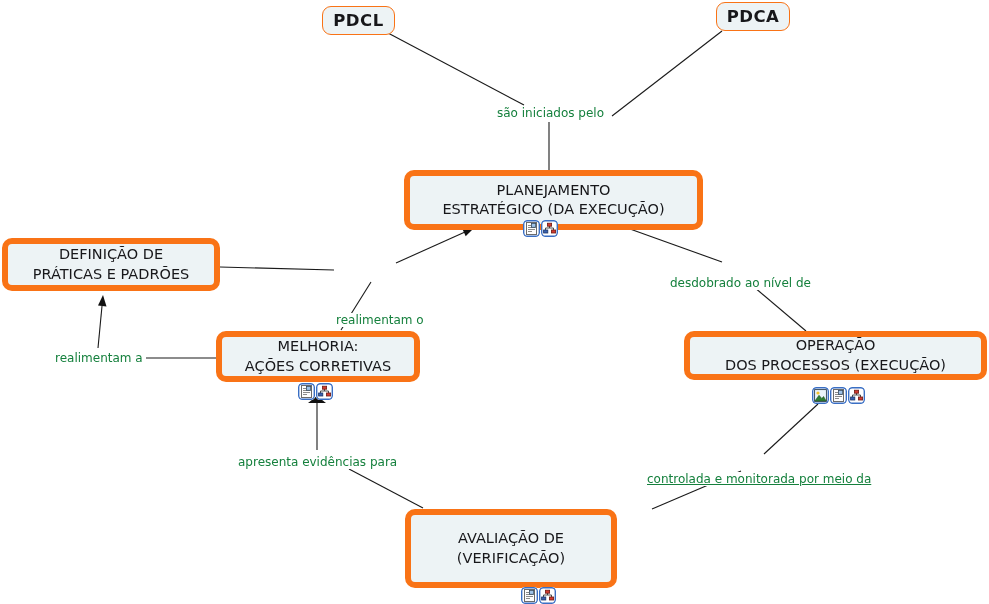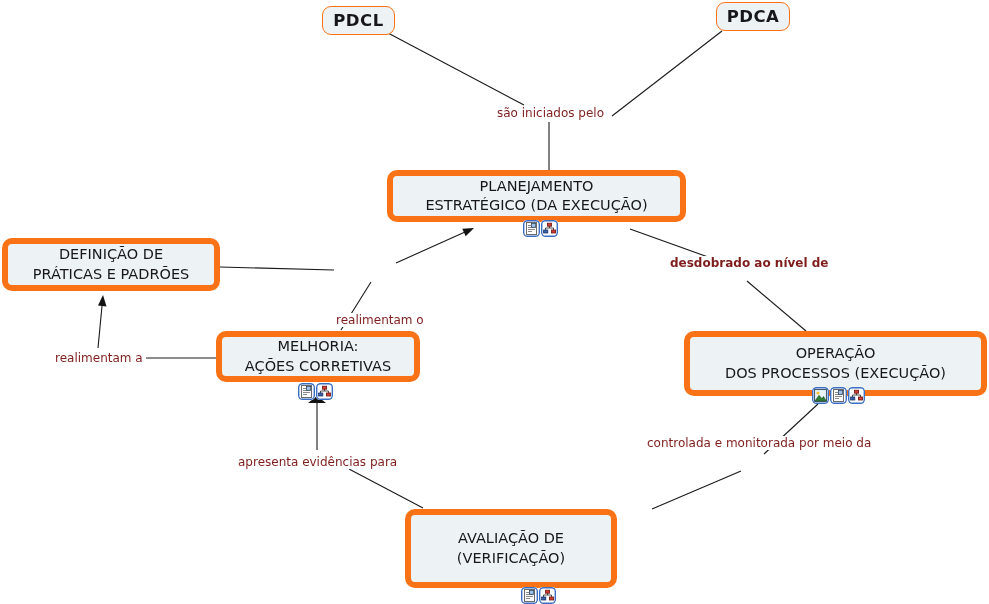--- a/index.html
+++ b/index.html
@@ -13,21 +13,21 @@
     background:#edf3f5;border:6px solid #f97316;border-radius:10px;
     display:flex;flex-direction:column;justify-content:center;align-items:center;
     text-align:center;color:#17171a;font-size:14.5px;line-height:1.32;
   }
   .node span{white-space:nowrap;}
   .pill{
     font-weight:bold;font-size:16.5px;border-radius:9px;letter-spacing:0.5px;
     border-width:1.4px;
   }
   .link-label{
-    position:absolute;z-index:2;background:#ffffff;color:#7f1d1d;
+    position:absolute;z-index:2;background:#ffffff;color:#15803d;
     font-size:12px;line-height:14px;padding:0 3px;white-space:nowrap;
   }
   .icon-row{position:absolute;z-index:3;display:flex;gap:1px;}
   .res-icon{width:17px;height:17px;display:block;background:#ffffff;border-radius:4px;}
 </style>
 </head>
 <body>
 
 <div id="canvas">
 
@@ -83,51 +83,51 @@
   </svg>
 
   <div class="node pill" style="left:322px;top:6px;width:73px;height:29px;">
     <span>PDCL</span>
   </div>
 
   <div class="node pill" style="left:716px;top:2px;width:74px;height:29px;">
     <span>PDCA</span>
   </div>
 
-  <div class="node" style="left:387px;top:170px;width:299px;height:52px;">
+  <div class="node" style="left:404px;top:170px;width:299px;height:60px;">
     <span>PLANEJAMENTO</span>
     <span>ESTRATÉGICO (DA EXECUÇÃO)</span>
   </div>
 
   <div class="node" style="left:2px;top:238px;width:218px;height:53px;">
     <span>DEFINIÇÃO DE</span>
     <span>PRÁTICAS E PADRÕES</span>
   </div>
 
   <div class="node" style="left:216px;top:331px;width:204px;height:51px;">
     <span>MELHORIA:</span>
     <span>AÇÕES CORRETIVAS</span>
   </div>
 
-  <div class="node" style="left:684px;top:331px;width:303px;height:65px;">
+  <div class="node" style="left:684px;top:331px;width:303px;height:49px;">
     <span>OPERAÇÃO</span>
     <span>DOS PROCESSOS (EXECUÇÃO)</span>
   </div>
 
   <div class="node" style="left:405px;top:509px;width:212px;height:79px;">
     <span>AVALIAÇÃO DE</span>
     <span>(VERIFICAÇÃO)</span>
   </div>
 
   <div class="link-label" style="left:494px;top:106px;">são iniciados pelo</div>
   <div class="link-label" style="left:333px;top:265px;margin-top:48px;">realimentam o</div>
-  <div class="link-label" style="left:667px;top:256px;font-weight:bold;">desdobrado ao nível de</div>
+  <div class="link-label" style="left:667px;top:276px;">desdobrado ao nível de</div>
   <div class="link-label" style="left:52px;top:351px;">realimentam a</div>
   <div class="link-label" style="left:235px;top:455px;">apresenta evidências para</div>
-  <div class="link-label" style="left:644px;top:436px;">controlada e monitorada por meio da</div>
+  <div class="link-label" style="left:644px;top:472px;text-decoration:underline;">controlada e monitorada por meio da</div>
 
   <div class="icon-row" style="left:523px;top:220px;">
     <svg class="res-icon" viewBox="0 0 17 17">
         <use href="#ico-doc"></use>
       </svg>
     <svg class="res-icon" viewBox="0 0 17 17">
         <use href="#ico-cmap"></use>
       </svg>
   </div>
 

